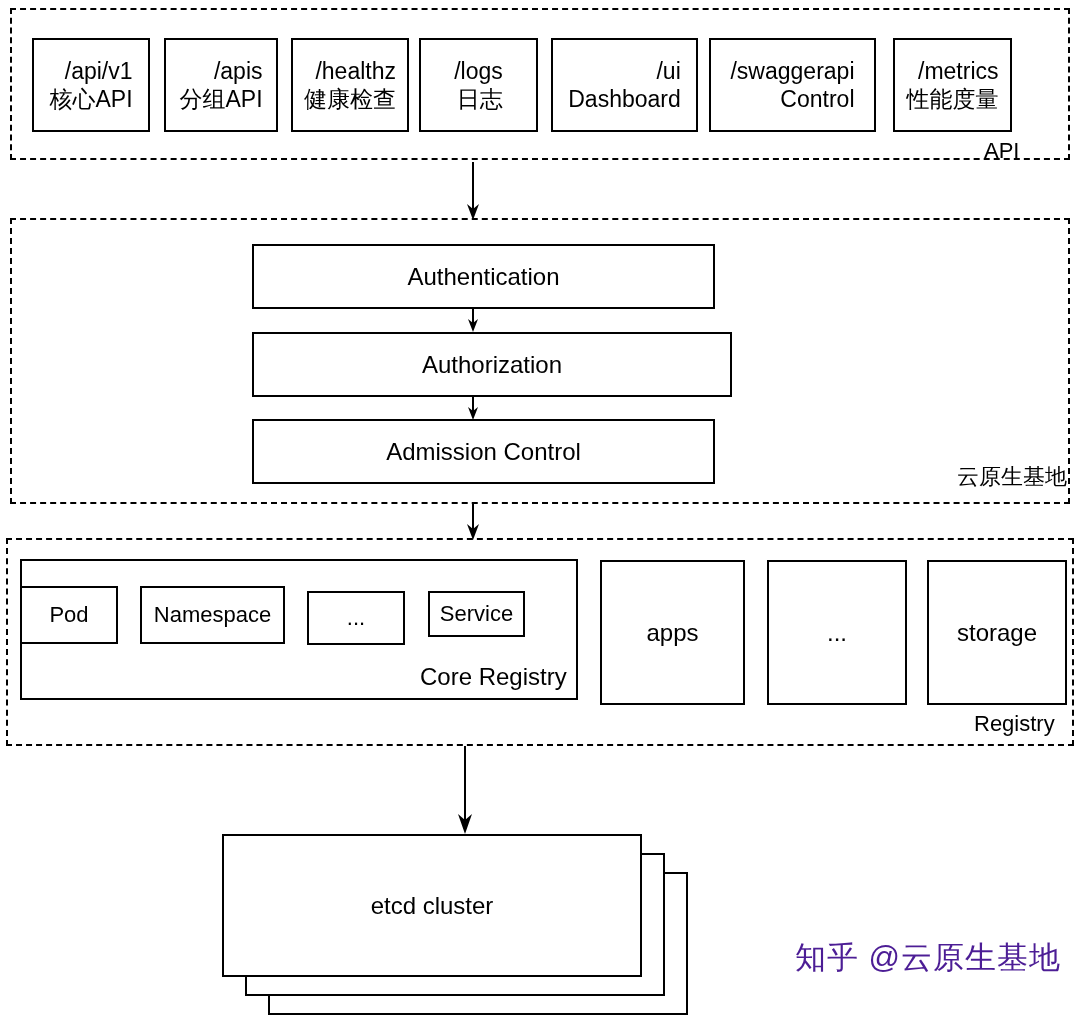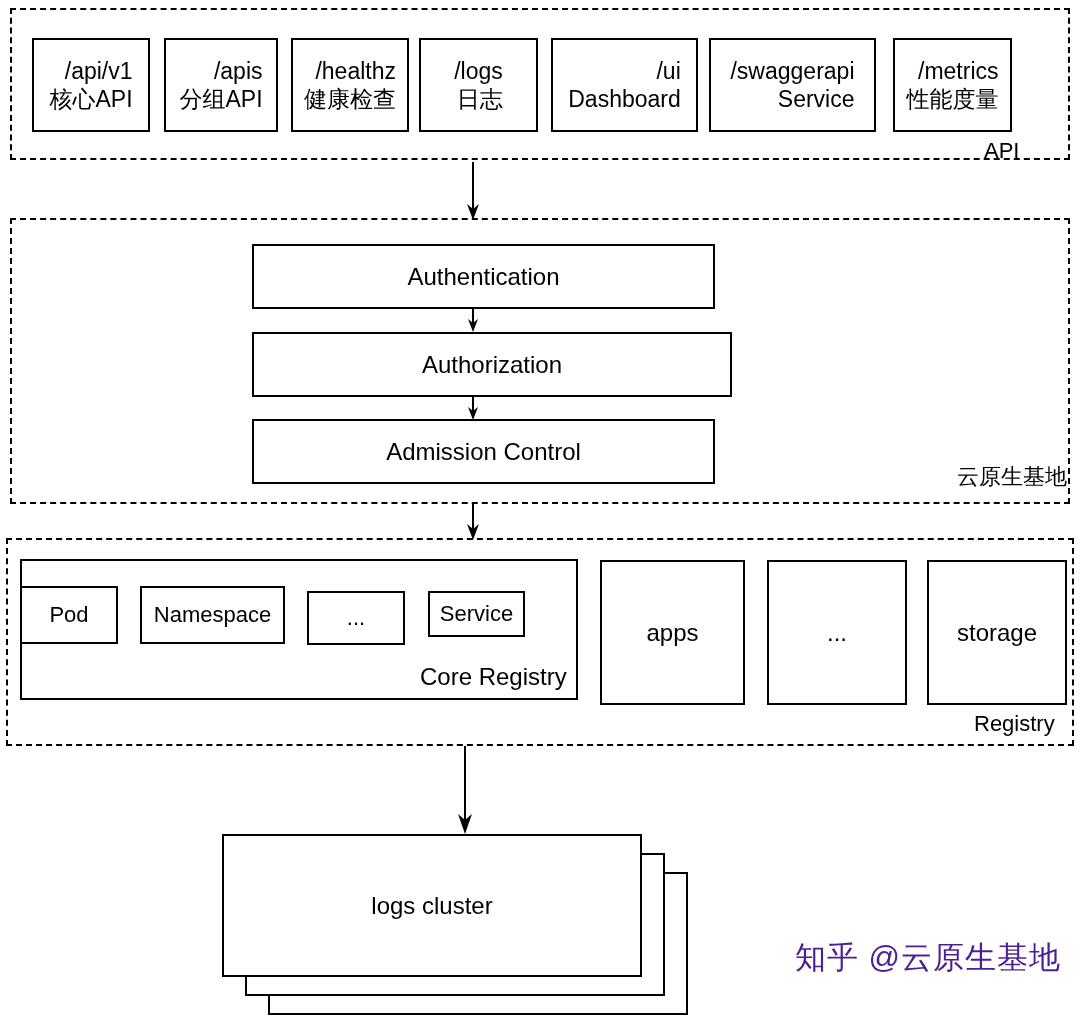--- a/index.html
+++ b/index.html
@@ -123,21 +123,21 @@
 日志</span>
   </div>
 
   <div class="solid-box api-box" style="left:551px; top:38px; width:147px; height:94px;">
     <span class="box-text">/ui
 Dashboard</span>
   </div>
 
   <div class="solid-box api-box" style="left:709px; top:38px; width:167px; height:94px;">
     <span class="box-text">/swaggerapi
-Service</span>
+Control</span>
   </div>
 
   <div class="solid-box api-box" style="left:893px; top:38px; width:119px; height:94px;">
     <span class="box-text">/metrics
 性能度量</span>
   </div>
 
   <div class="group-label" style="left:984px; top:140px;">API</div>
 
   <svg class="arrow-svg" style="left:460px; top:162px; width:26px; height:60px;" viewBox="0 0 26 60">
@@ -213,18 +213,18 @@
   <div class="group-label" style="left:974px; top:713px;">Registry</div>
 
   <svg class="arrow-svg" style="left:452px; top:746px; width:26px; height:90px;" viewBox="0 0 26 90">
     <line x1="13" y1="0" x2="13" y2="78" stroke="#000" stroke-width="2"></line>
     <polygon points="13,88 6,68 13,74 20,68" fill="#000"></polygon>
   </svg>
 
   <div class="etcd-card" style="left:268px; top:872px; width:420px; height:143px;"></div>
   <div class="etcd-card" style="left:245px; top:853px; width:420px; height:143px;"></div>
   <div class="solid-box etcd-front" style="left:222px; top:834px; width:420px; height:143px;">
-    <span class="box-text">logs cluster</span>
+    <span class="box-text">etcd cluster</span>
   </div>
 
   <div class="watermark" style="left: 795px; top: 937px; color: #4c1d95;">知乎 @云原生基地</div>
 
 </div>
 
 </body></html>

